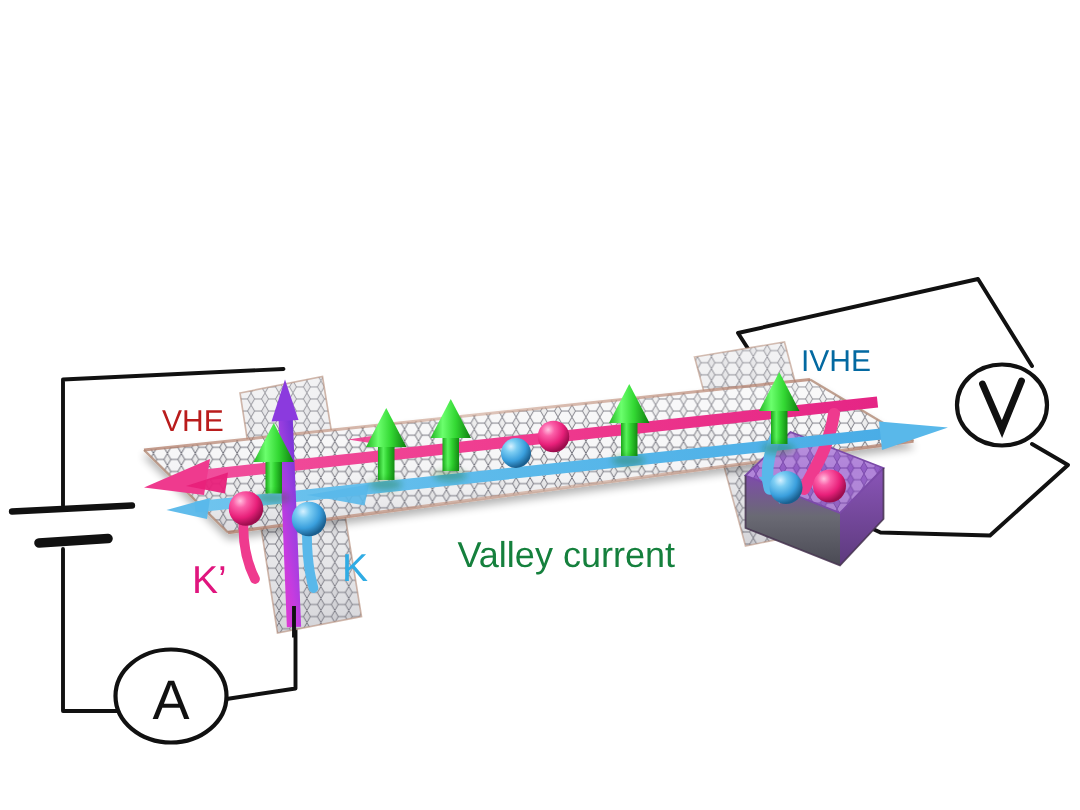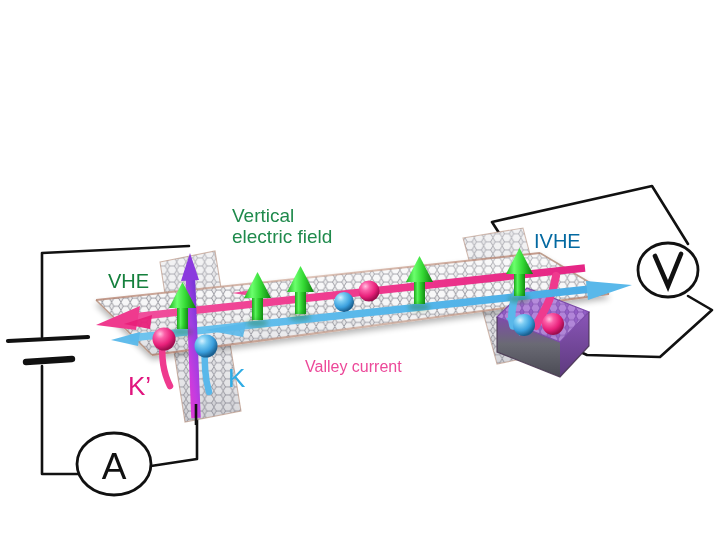--- a/index.html
+++ b/index.html
@@ -32,31 +32,31 @@
     -webkit-font-smoothing: antialiased;
   }
   #label-vertical-field {
     left: 232px; top: 205px;
     font-size: 19px;
     color: #1f8a4c;
   }
   #label-vhe {
     left: 108px; top: 270px;
     font-size: 20px;
-    color: #15803d;
+    color: #b91c1c;
   }
   #label-ivhe {
     left: 534px; top: 230px;
     font-size: 20px;
     color: #0369a1;
   }
   #label-valley-current {
     left: 305px; top: 358px;
-    font-size: 16px;
-    color: #ec4899;
+    font-size: 24px;
+    color: #15803d;
   }
   #label-kprime {
     left: 128px; top: 372px;
     font-size: 26px;
     color: #e0157e;
   }
   #label-k {
     left: 228px; top: 364px;
     font-size: 26px;
     color: #30ace4;
@@ -305,24 +305,20 @@
       <circle cx="369" cy="291" r="10.5" fill="url(#sphPink)"></circle>
       <circle cx="553" cy="324" r="11" fill="url(#sphPink)"></circle>
 
       <circle cx="206" cy="346" r="11.5" fill="url(#sphCyan)"></circle>
       <circle cx="344" cy="302" r="10" fill="url(#sphCyan)"></circle>
       <circle cx="524" cy="325" r="11" fill="url(#sphCyan)"></circle>
     </g>
 
   </svg>
 
-  <div class="lbl" id="label-vertical-field">
-    <div>Vertical</div>
-    <div>electric field</div>
-  </div>
 
   <div class="lbl" id="label-vhe">VHE</div>
 
   <div class="lbl" id="label-ivhe">IVHE</div>
 
   <div class="lbl" id="label-valley-current">Valley current</div>
 
   <div class="lbl" id="label-kprime">K’</div>
 
   <div class="lbl" id="label-k">K</div>

